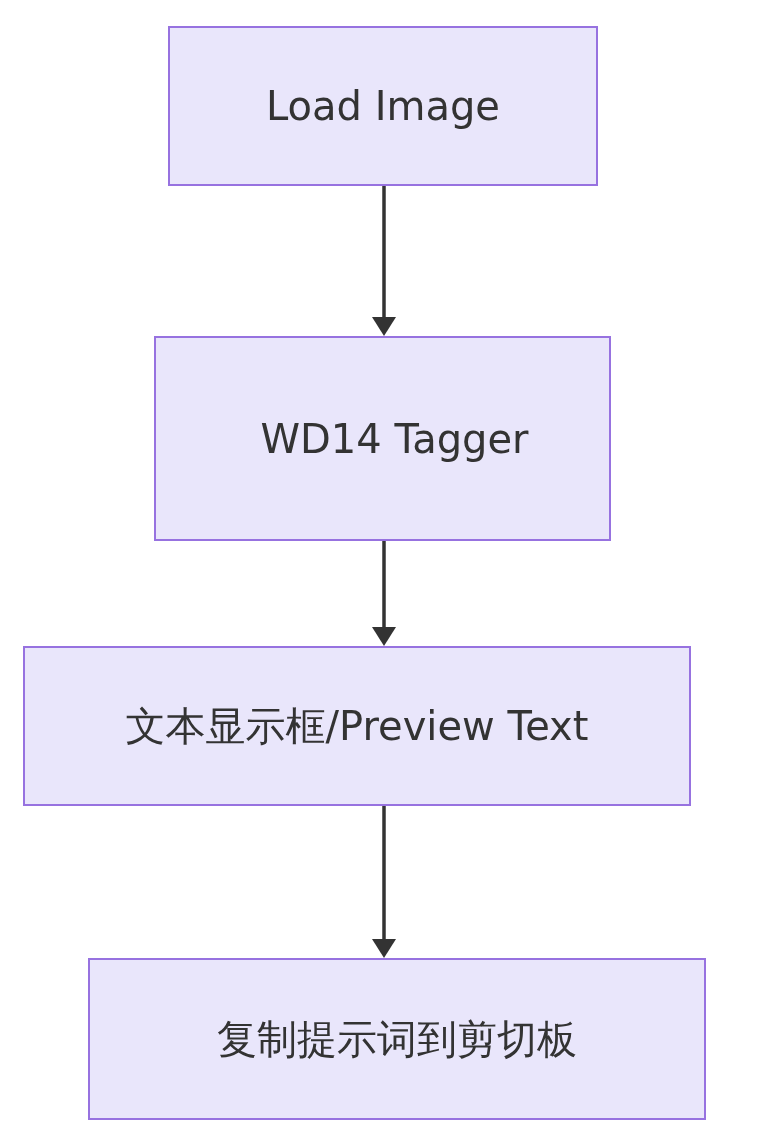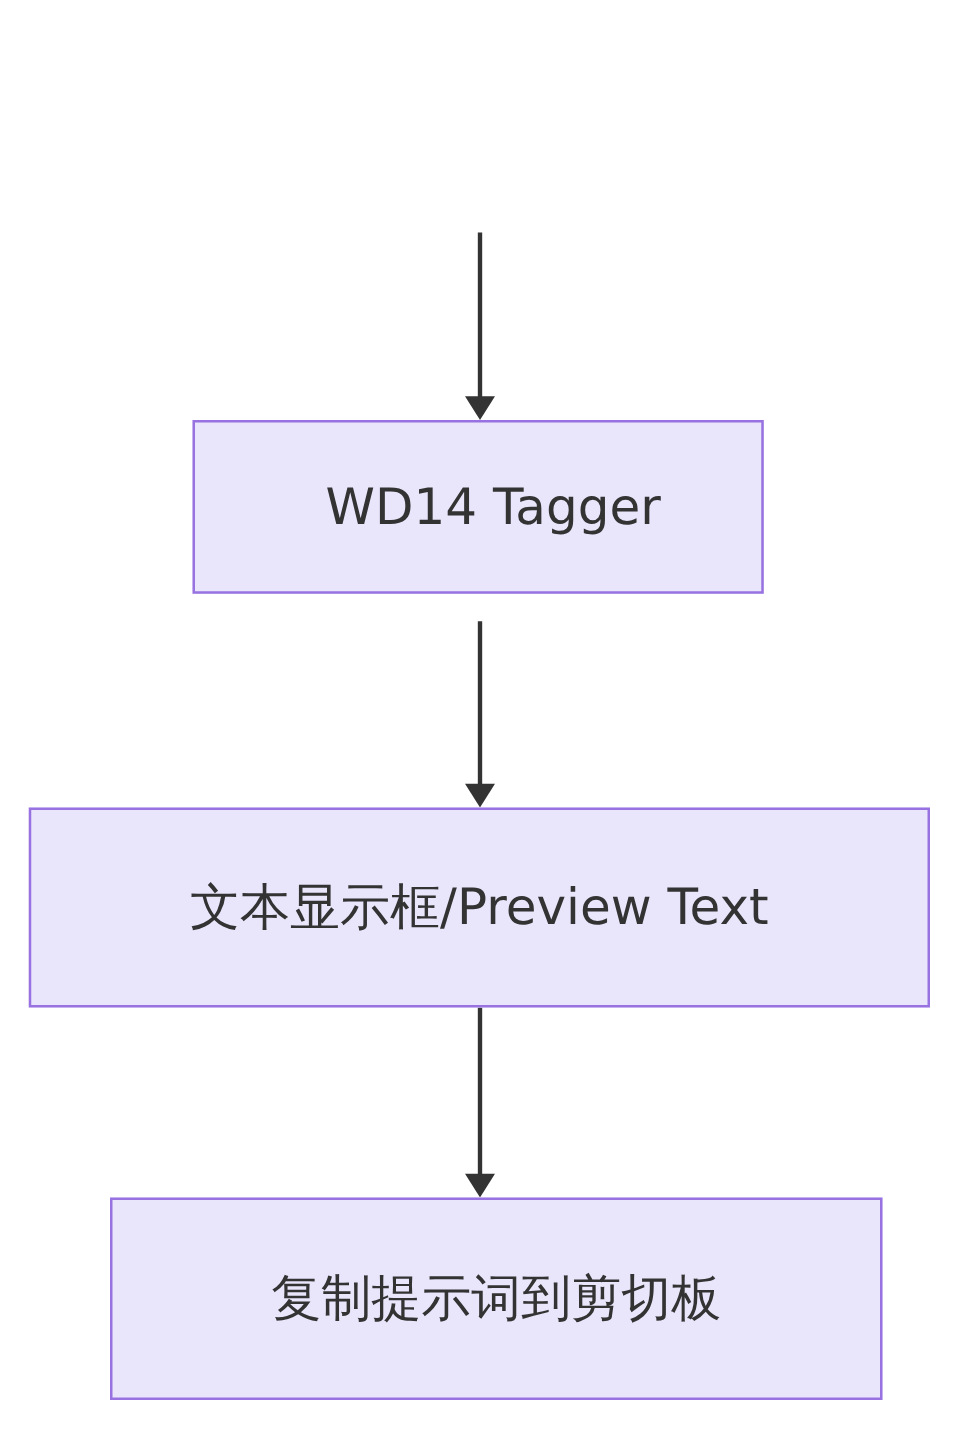--- a/index.html
+++ b/index.html
@@ -72,26 +72,29 @@
     </svg>
   </div>
 
   <div class="edge" style="left:360px; top:806px; width:48px; height:152px;">
     <svg width="48" height="152" viewBox="0 0 48 152">
       <line class="edge-line" x1="24" y1="0" x2="24" y2="135"></line>
       <polygon class="edge-head" points="12,133 36,133 24,152"></polygon>
     </svg>
   </div>
 
+  <div class="node" style="left:168px; top:26px; width:430px; height:160px;">
+    <span class="node-label">Load Image</span>
+  </div>
 
-  <div class="node" style="left:154px; top:336px; width:457px; height:139px;padding-left:24px;">
+  <div class="node" style="left:154px; top:336px; width:457px; height:205px;padding-left:24px;">
     <span class="node-label">WD14 Tagger</span>
   </div>
 
-  <div class="node" style="left:23px; top:646px; width:721px; height:160px;">
+  <div class="node" style="left:23px; top:646px; width:668px; height:160px;">
     <span class="node-label">文本显示框/Preview Text</span>
   </div>
 
   <div class="node" style="left:76px; top:958px; width:618px; height:162px;margin-left:12px;">
     <span class="node-label">复制提示词到剪切板</span>
   </div>
 
 </div>
 
 </body></html>

